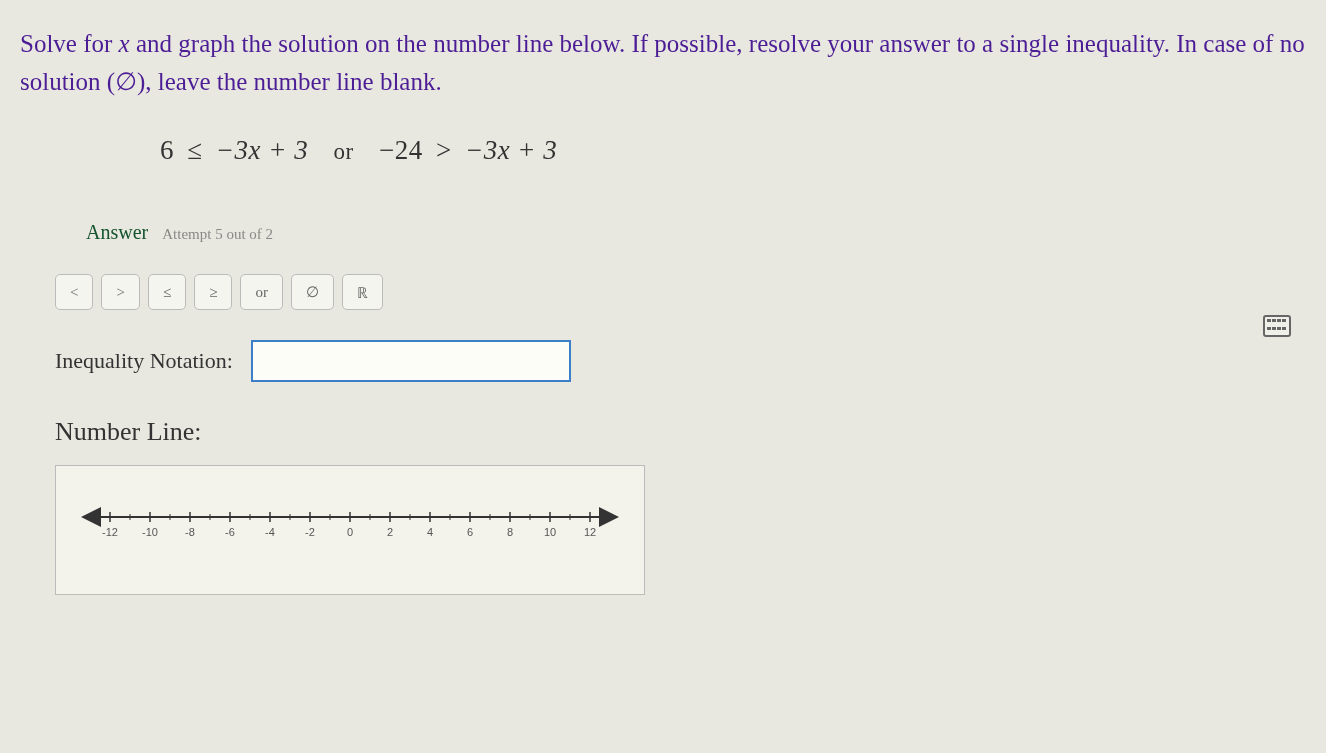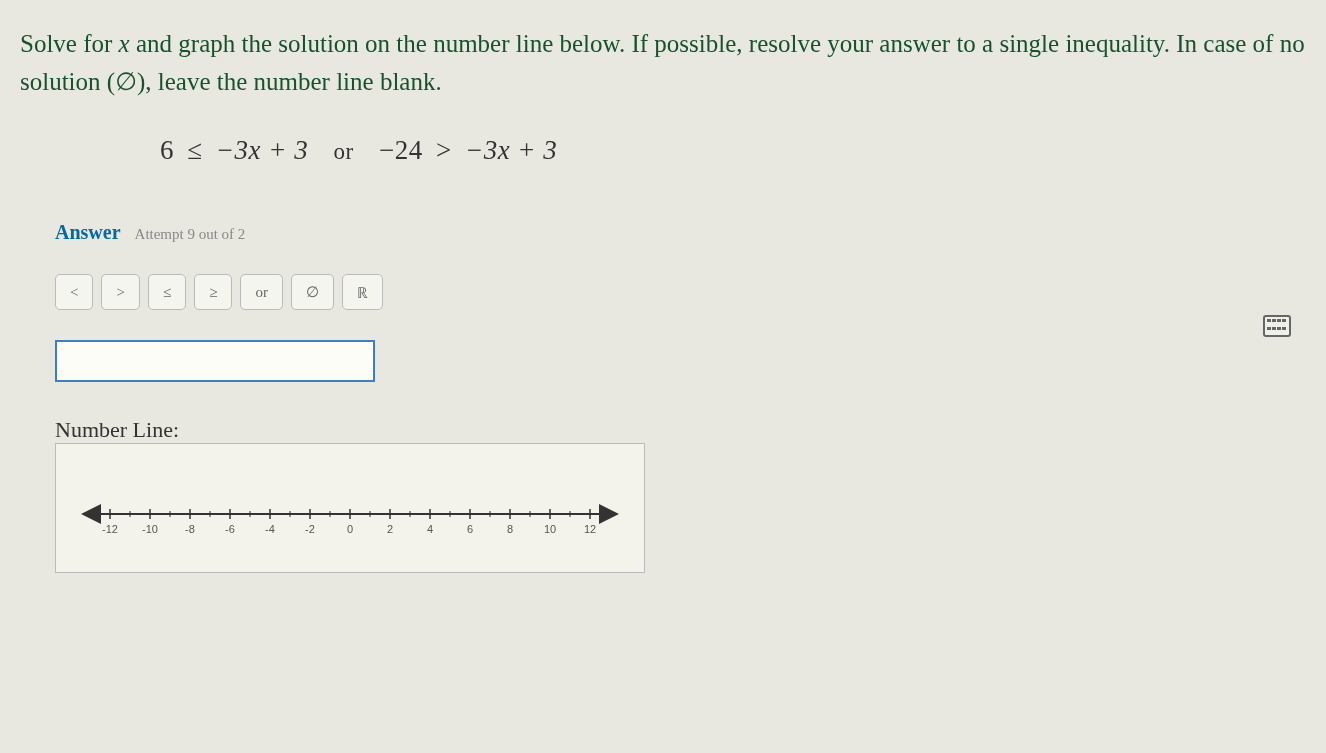--- a/index.html
+++ b/index.html
@@ -9,21 +9,21 @@
       width: 1326px;
       height: 753px;
       padding: 25px 20px;
       color: #333;
       position: relative;
       overflow: hidden;
     }
     .problem-text {
       font-size: 25px;
       line-height: 1.5;
-      color: #14532d;
+      color: #4c1d95;
       margin-bottom: 35px;
     }
     .italic { font-style: italic; }
     .equation {
       font-size: 27px;
       text-align: left;
       margin: 35px 0 55px 140px;
       font-family: Georgia, serif;
       letter-spacing: 0.5px;
     }
@@ -33,23 +33,24 @@
       margin-top: 40px;
       padding: 0 35px;
     }
     .answer-header {
       font-size: 20px;
       margin-bottom: 30px;
       display: flex;
       align-items: baseline;
     }
     .answer-label {
-      font-weight: bold;
-      color: #0369a1;
+      font-weight: normal;
+      color: #14532d;
       margin-right: 14px;
+      margin-left: 31px;
     }
     .attempt-text {
       font-size: 15px;
       color: #888;
     }
     .button-row {
       display: flex;
       gap: 8px;
       margin-bottom: 30px;
     }
@@ -77,30 +78,31 @@
     }
     .notation-input {
       border: 2px solid #3a7fc7;
       background: #fdfdf8;
       width: 320px;
       height: 42px;
       font-size: 18px;
       padding: 5px 10px;
     }
     .numline-label {
-      font-size: 22px;
+      font-size: 26px;
       color: #333;
+      margin-bottom: 18px;
     }
     .numline-box {
       border: 1px solid #bbb;
       background: #f3f3ec;
       width: 590px;
       height: 130px;
       position: relative;
-      padding-top: 55px;
+      padding-top: 36px;
     }
     .numline-svg {
       display: block;
       margin: 0 auto;
     }
     .numline-hint {
       text-align: center;
       font-size: 14px;
       color: #999;
       margin-top: 6px;
@@ -137,34 +139,35 @@
   <span class="italic">−3x + 3</span>
   <span class="or-word">or</span>
   <span>−24</span>
   <span class="op">&gt;</span>
   <span class="italic">−3x + 3</span>
 </div>
 
 <div class="answer-section">
   <div class="answer-header">
     <span class="answer-label">Answer</span>
-    <span class="attempt-text">Attempt 9 out of 2</span>
+    <span class="attempt-text">Attempt 5 out of 2</span>
   </div>
 
   <div class="button-row">
     <button class="sym-btn">&lt;</button>
     <button class="sym-btn">&gt;</button>
     <button class="sym-btn">≤</button>
     <button class="sym-btn">≥</button>
     <button class="sym-btn">or</button>
     <button class="sym-btn">∅</button>
     <button class="sym-btn">ℝ</button>
   </div>
 
   <div class="notation-row">
+    <span class="notation-label">Inequality Notation:</span>
     <input class="notation-input" type="text" value="" style="">
   </div>
 
   <div class="numline-label">Number Line:</div>
 
   <div class="numline-box">
     <svg class="numline-svg" width="560" height="50">
       <defs>
         <marker id="arrL" markerWidth="10" markerHeight="10" refX="2" refY="5" orient="auto">
           <path d="M10,0 L0,5 L10,10 Z" fill="#333"></path>

